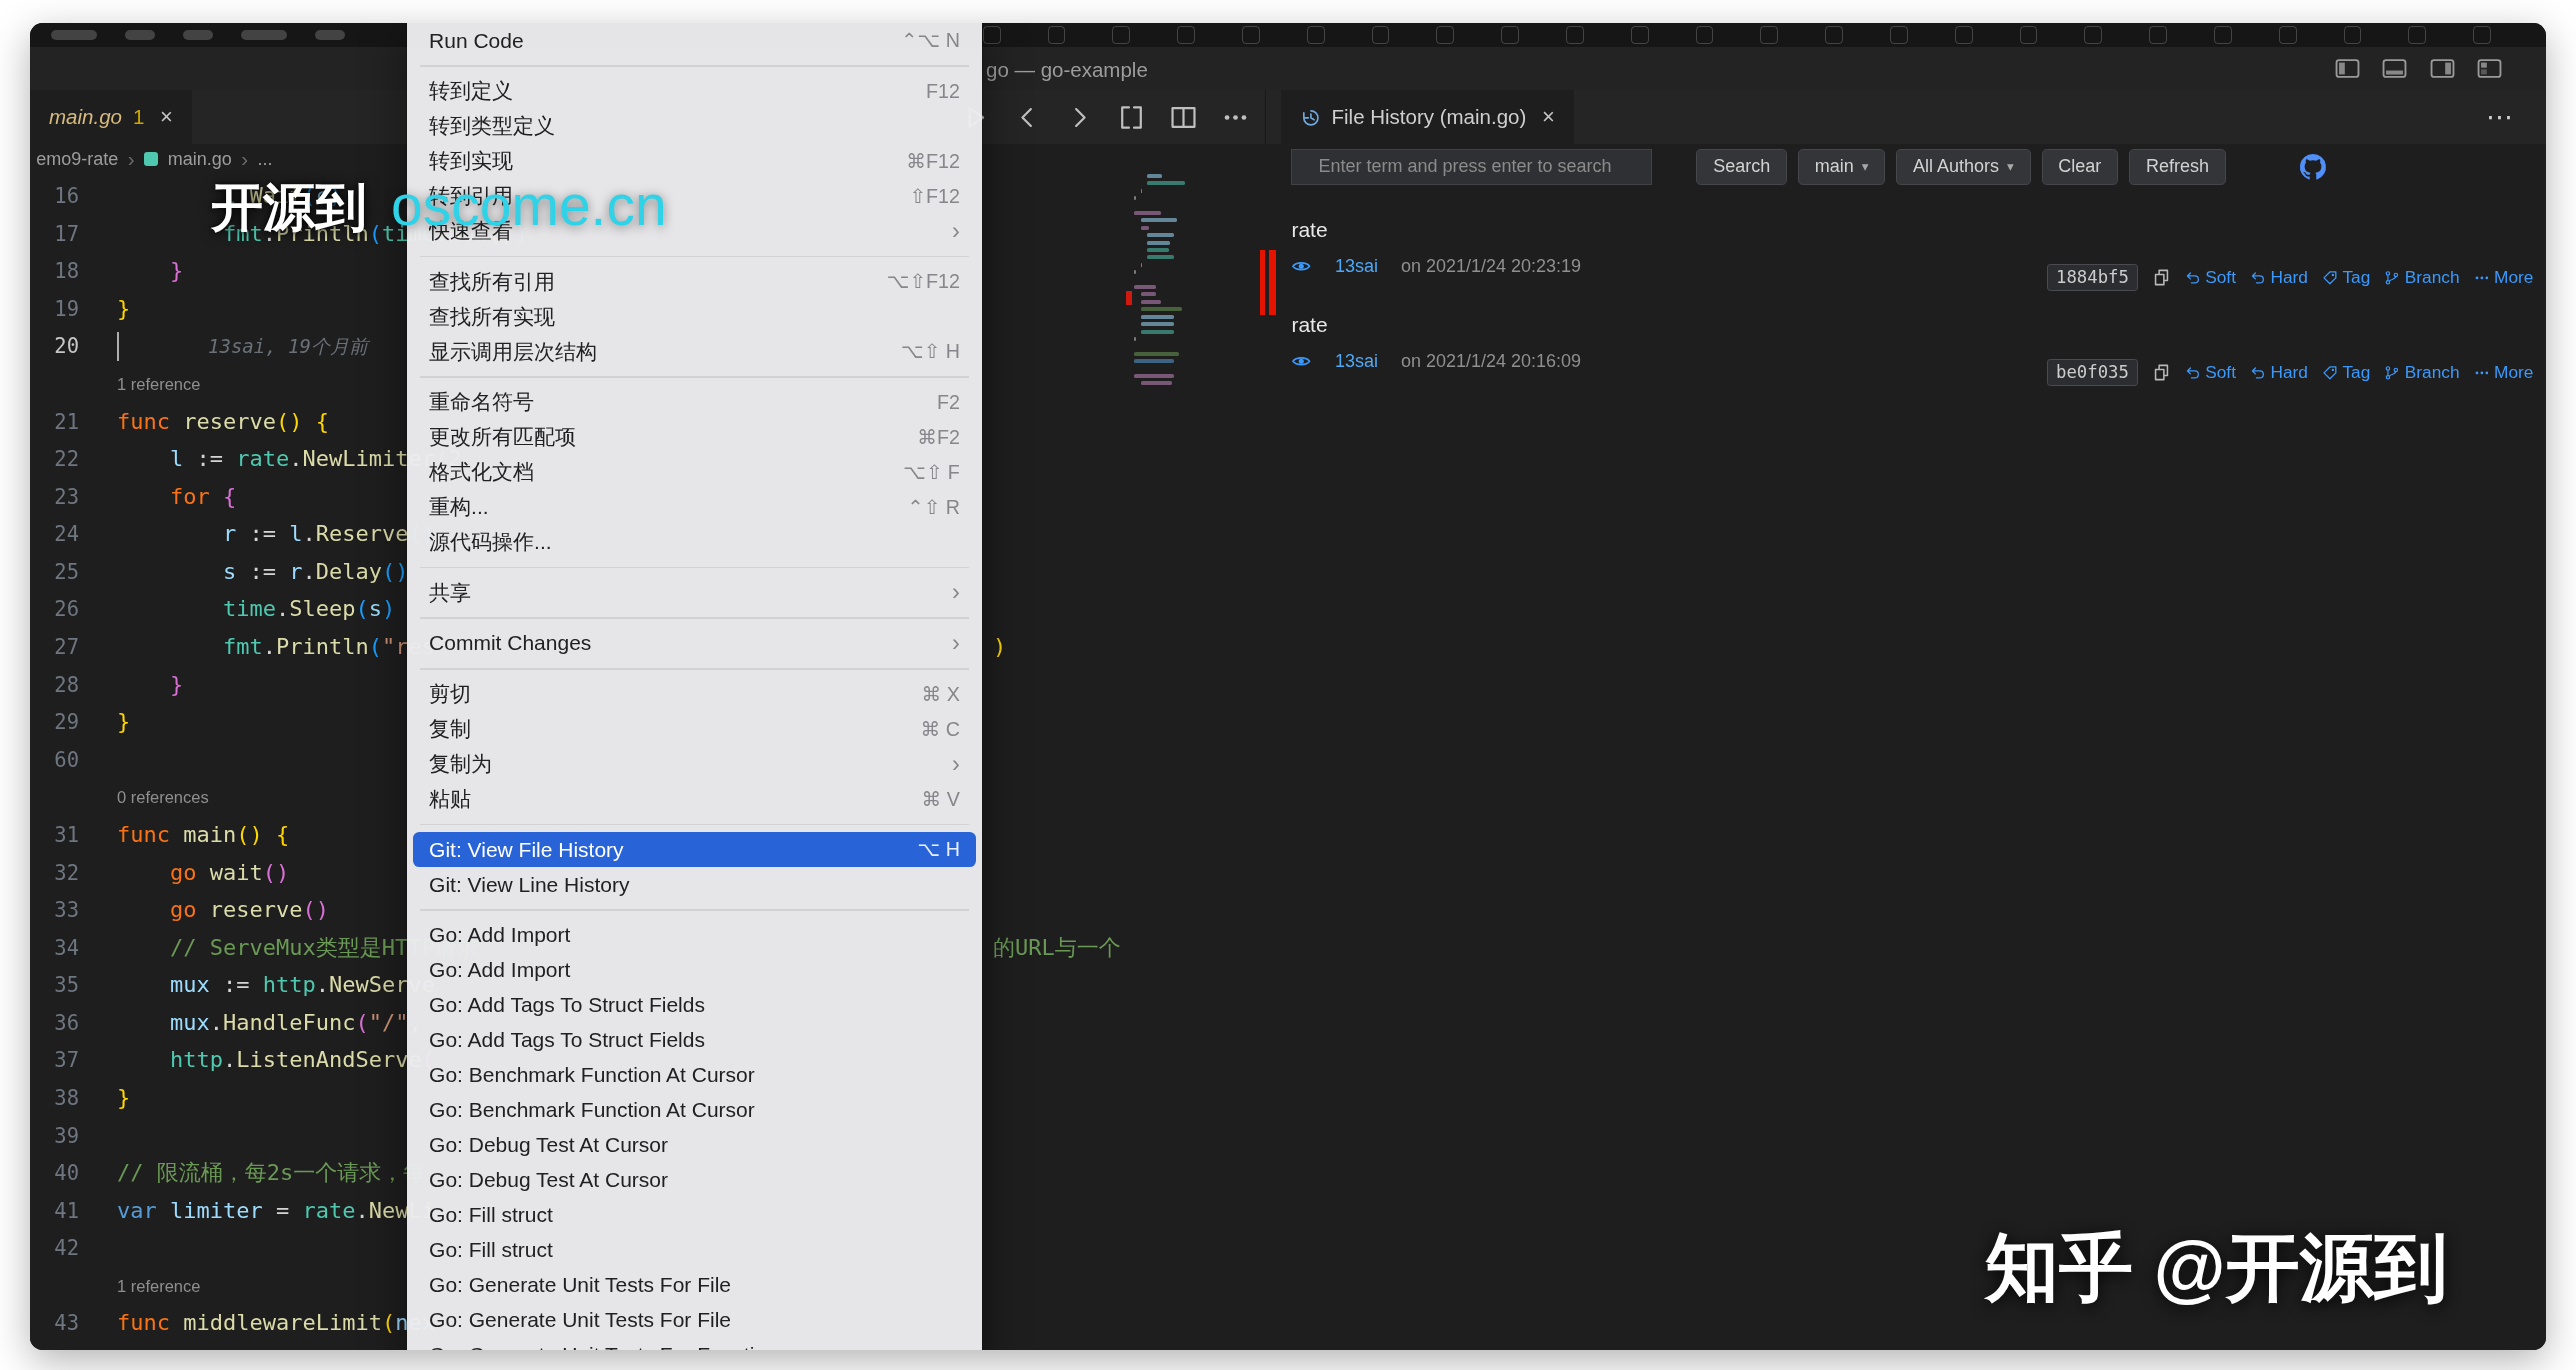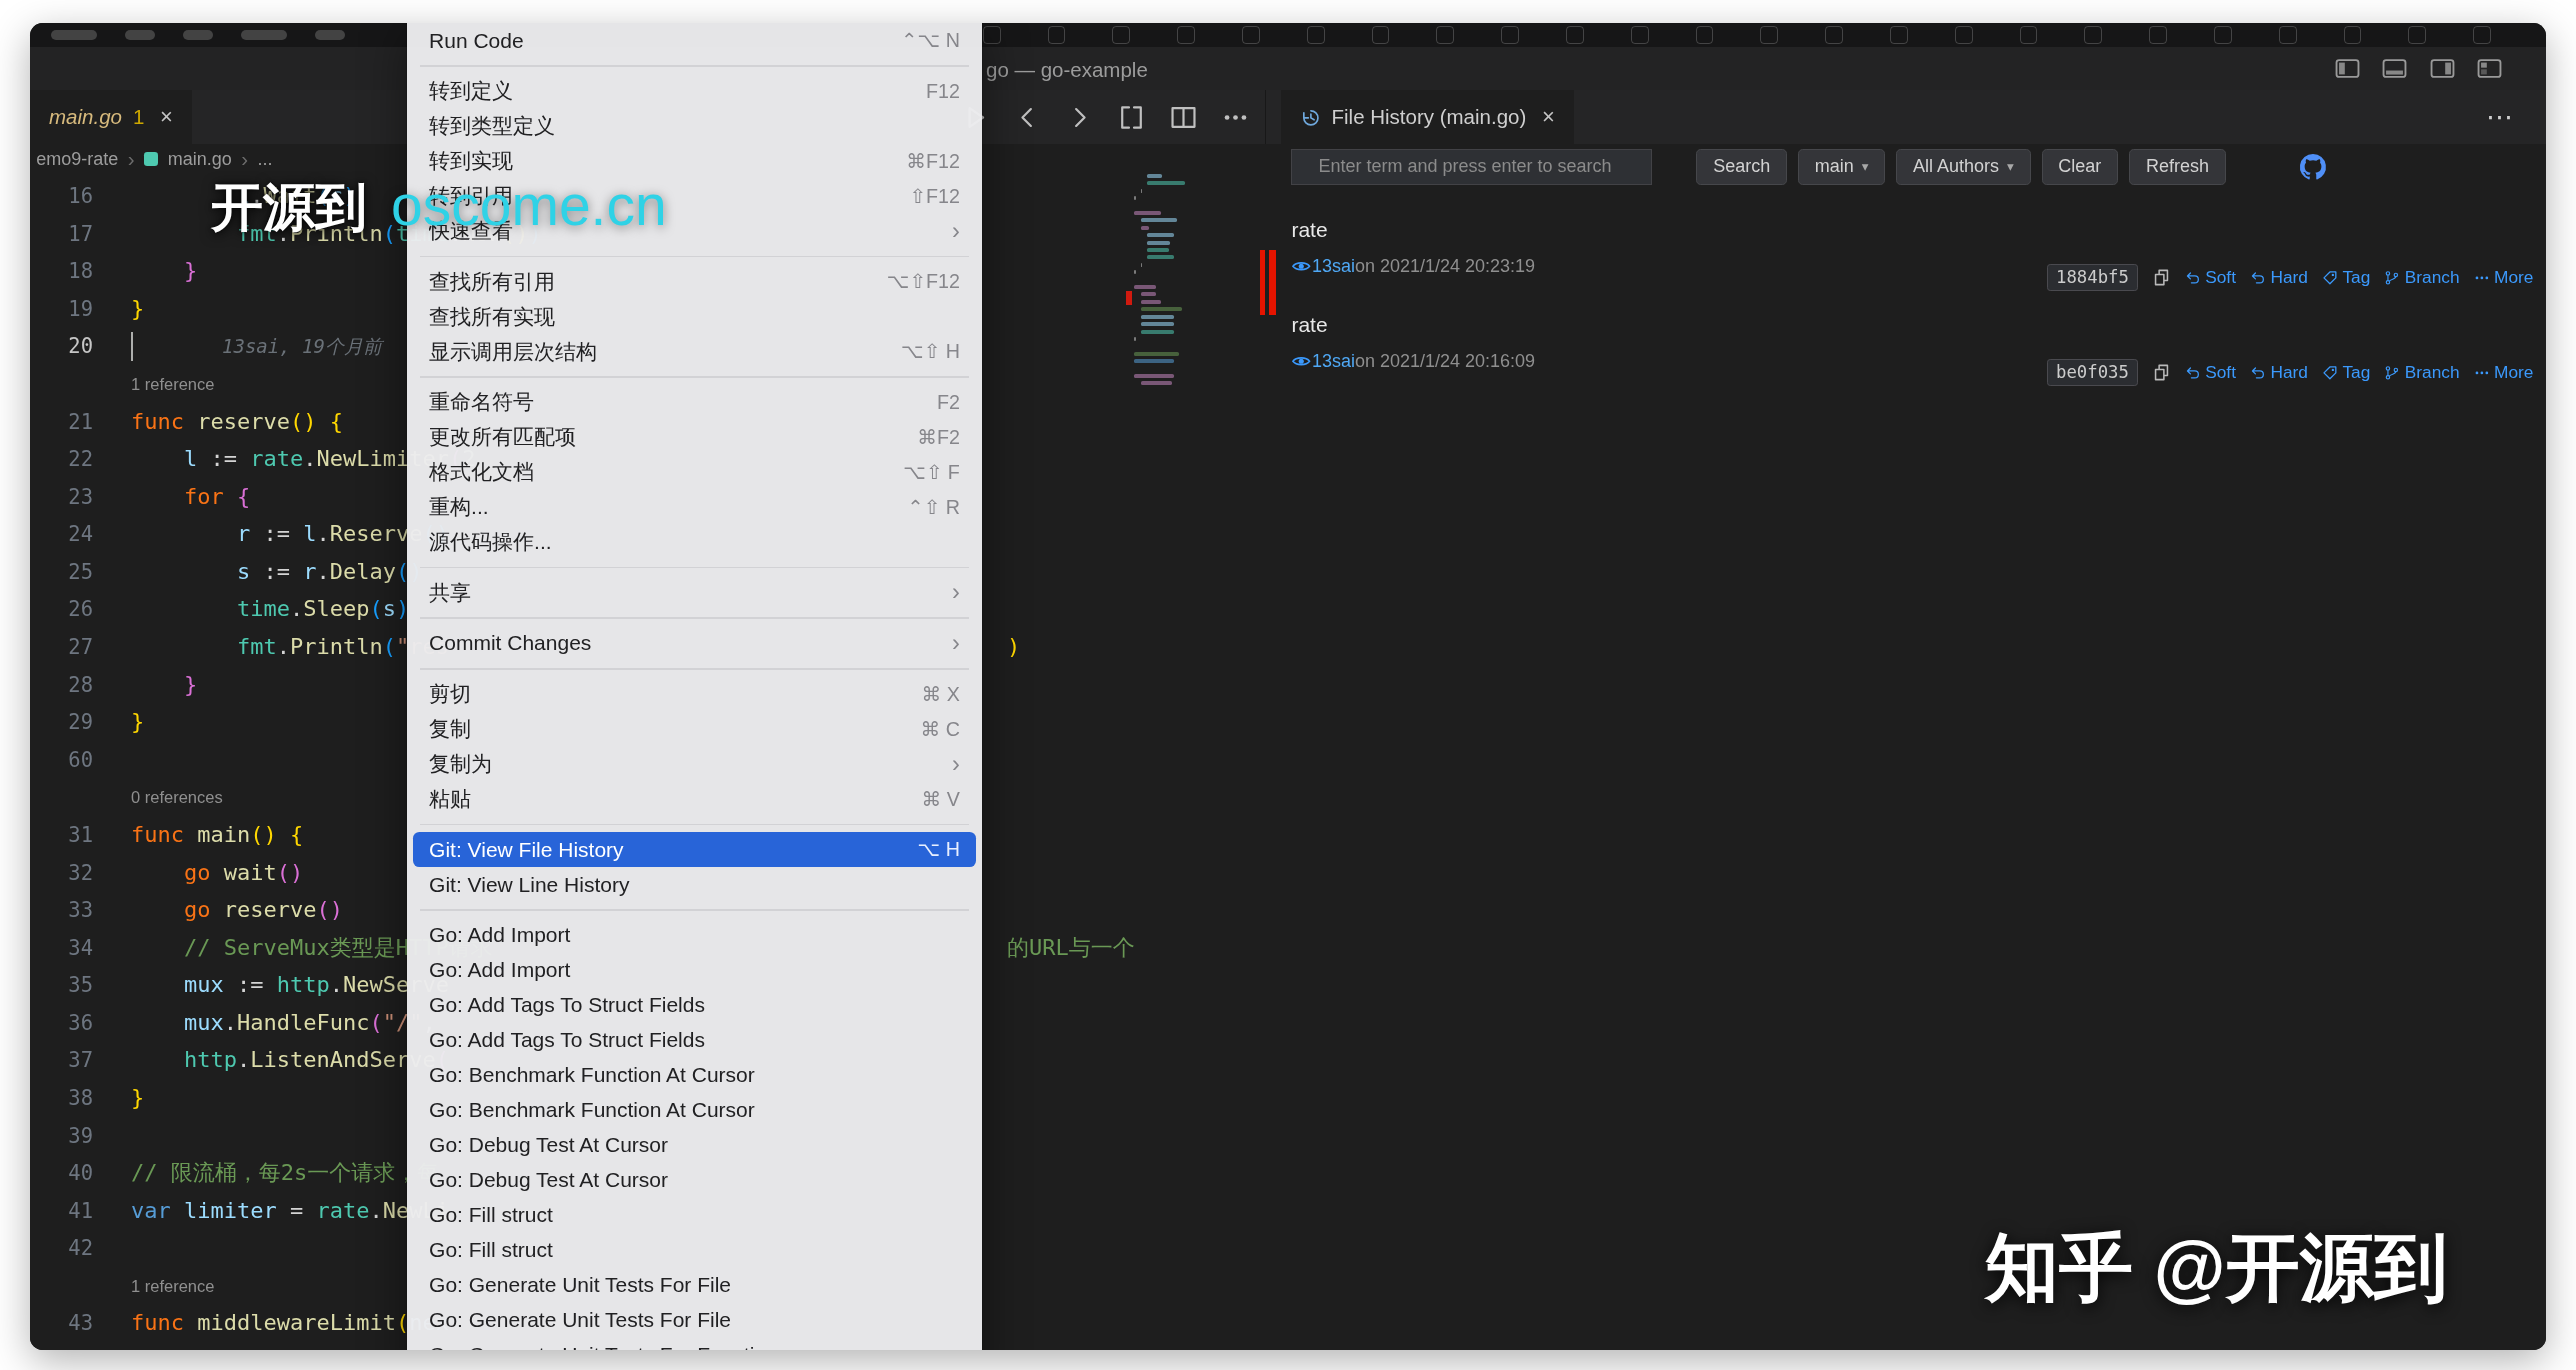--- a/index.html
+++ b/index.html
@@ -42,21 +42,21 @@
   .rp-more{position:absolute;right:33px;top:11px;color:#cfcfcf;font-size:27px;}
 
   
   .breadcrumb{position:absolute;left:0;top:121px;width:1235px;height:30px;background:#1e1e1e;
               display:flex;align-items:center;gap:9.5px;padding-left:6.3px;font-size:18px;color:#9d9d9d;}
   .bc-chev{color:#6d6d6d;font-size:20.5px;}
   .go-file-icon{width:14px;height:14px;border-radius:3.2px;background:#4ec9b0;display:inline-block;}
 
   
   .editor{position:absolute;left:0;top:151px;width:1235px;height:1176px;background:#1e1e1e;overflow:hidden;}
-  .crow{position:absolute;left:16px;width:100%;height:38px;}
+  .crow{position:absolute;left:2px;width:100%;height:38px;}
   .ln{position:absolute;left:0;top:0;width:47px;text-align:right;line-height:38px;font-size:20.5px;
       color:#6e7681;font-family:"DejaVu Sans Mono",monospace;}
   .ln.active{color:#c6c6c6;}
   .code,.frag{position:absolute;top:0;white-space:pre;line-height:38px;font-size:22px;
       font-family:"DejaVu Sans Mono",monospace;}
   .code{left:85px;}
   .frag{left:961px;}
   .lens{position:absolute;left:85px;top:0;line-height:38px;font-size:16.5px;color:#8f8f8f;
         font-family:"Liberation Sans",sans-serif;}
   .blame{position:absolute;left:176px;top:0;line-height:38px;font-size:19px;color:#6a7178;
@@ -79,21 +79,21 @@
   .pbtn{height:36px;padding:0 15.8px;margin-left:11px;background:#343539;border:0.8px solid #46474b;
         border-radius:4.7px;color:#d2d2d2;font-size:18px;display:flex;align-items:center;gap:7.9px;
         box-sizing:border-box;white-space:nowrap;}
   .pbtn.first{margin-left:44px;}
   .caret{font-size:13.4px;color:#a8a8a8;}
   .gh{width:30px;height:30px;margin-left:72px;color:#4f8ff7;}
   .gh svg{width:100%;height:100%;}
   .commits{position:absolute;left:0;top:63px;right:0;}
   .commit{position:relative;height:95px;padding:11px 11px 0 24.4px;box-sizing:border-box;}
   .c-title{font-size:21px;color:#e8e8e8;}
-  .c-meta{margin-top:14px;display:flex;align-items:center;gap:0;font-size:18px;}
+  .c-meta{margin-top:14px;display:flex;align-items:center;gap:23px;font-size:18px;}
   .mi-eye{width:20.5px;height:20.5px;color:#3b99fc;}
   .mi-eye svg{width:100%;height:100%;}
   .c-author{color:#4fa8f5;}
   .c-date{color:#8f8f8f;}
   .actions{position:absolute;right:12.6px;top:57px;display:flex;align-items:center;gap:14px;}
   .hash-chip{font-family:"DejaVu Sans Mono",monospace;font-size:17.3px;color:#cccccc;background:#2b2d31;
              border:0.8px solid #4a4a4f;border-radius:3.2px;padding:2.4px 7.9px;}
   .copybtn{width:19px;height:19px;color:#b9b9b9;}
   .copybtn svg{width:100%;height:100%;}
   .alink{color:#3b99fc;font-size:17.3px;display:flex;align-items:center;gap:4.7px;white-space:nowrap;}

